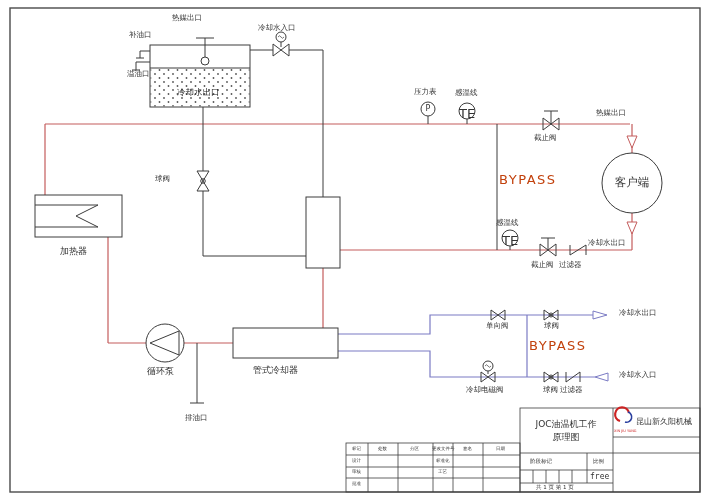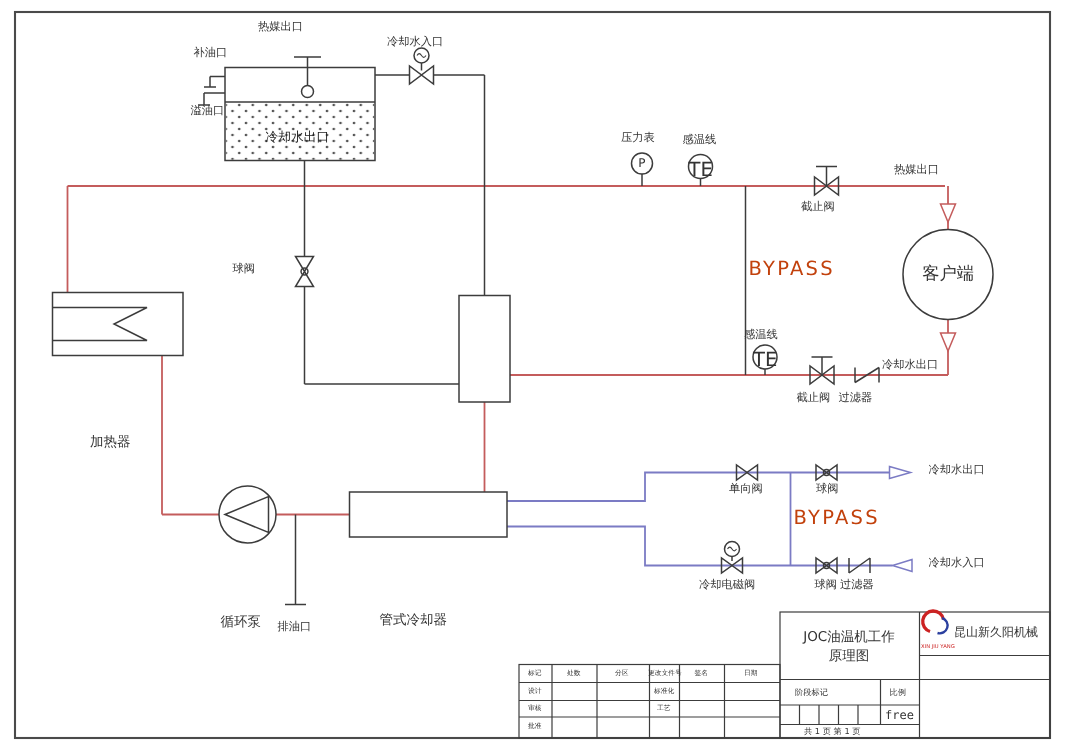--- a/index.html
+++ b/index.html
@@ -1,20 +1,20 @@
 <!DOCTYPE html>
 <html><head>
 <meta charset="utf-8">
 <style>
   html,body{margin:0;padding:0;background:#e8e8e8;}
   .stage{position:relative;width:710px;height:500px;background:#ffffff;overflow:hidden;
          font-family:"DejaVu Sans","Liberation Sans",sans-serif;color:#333;}
   .stage svg{position:absolute;left:0;top:0;}
   .lbl{position:absolute;font-size:7.5px;line-height:1.15;color:#333;white-space:nowrap;}
-  .lbl.big{font-size:9px;margin-top:44px;}
+  .lbl.big{font-size:9px;}
   .lbl.bypass{font-size:13px;color:#c2410c;letter-spacing:1.5px;}
   .lbl.gauge{text-align:center;font-size:13px;}
   .lbl.client{font-size:11.5px;text-align:center;width:50px;}
   .lbl.tank{font-size:8.5px;color:#222;}
   .tb{position:absolute;color:#333;white-space:nowrap;}
   .tb.title{font-size:9px;text-align:center;width:92px;}
   .tb.tiny{font-size:4.5px;transform-origin:0 0;}
   .tb.small{font-size:5.5px;}
   .tb.free{font-size:8px;font-family:"DejaVu Sans Mono","Liberation Mono",monospace;}
   .tb.company{font-size:8px;}

